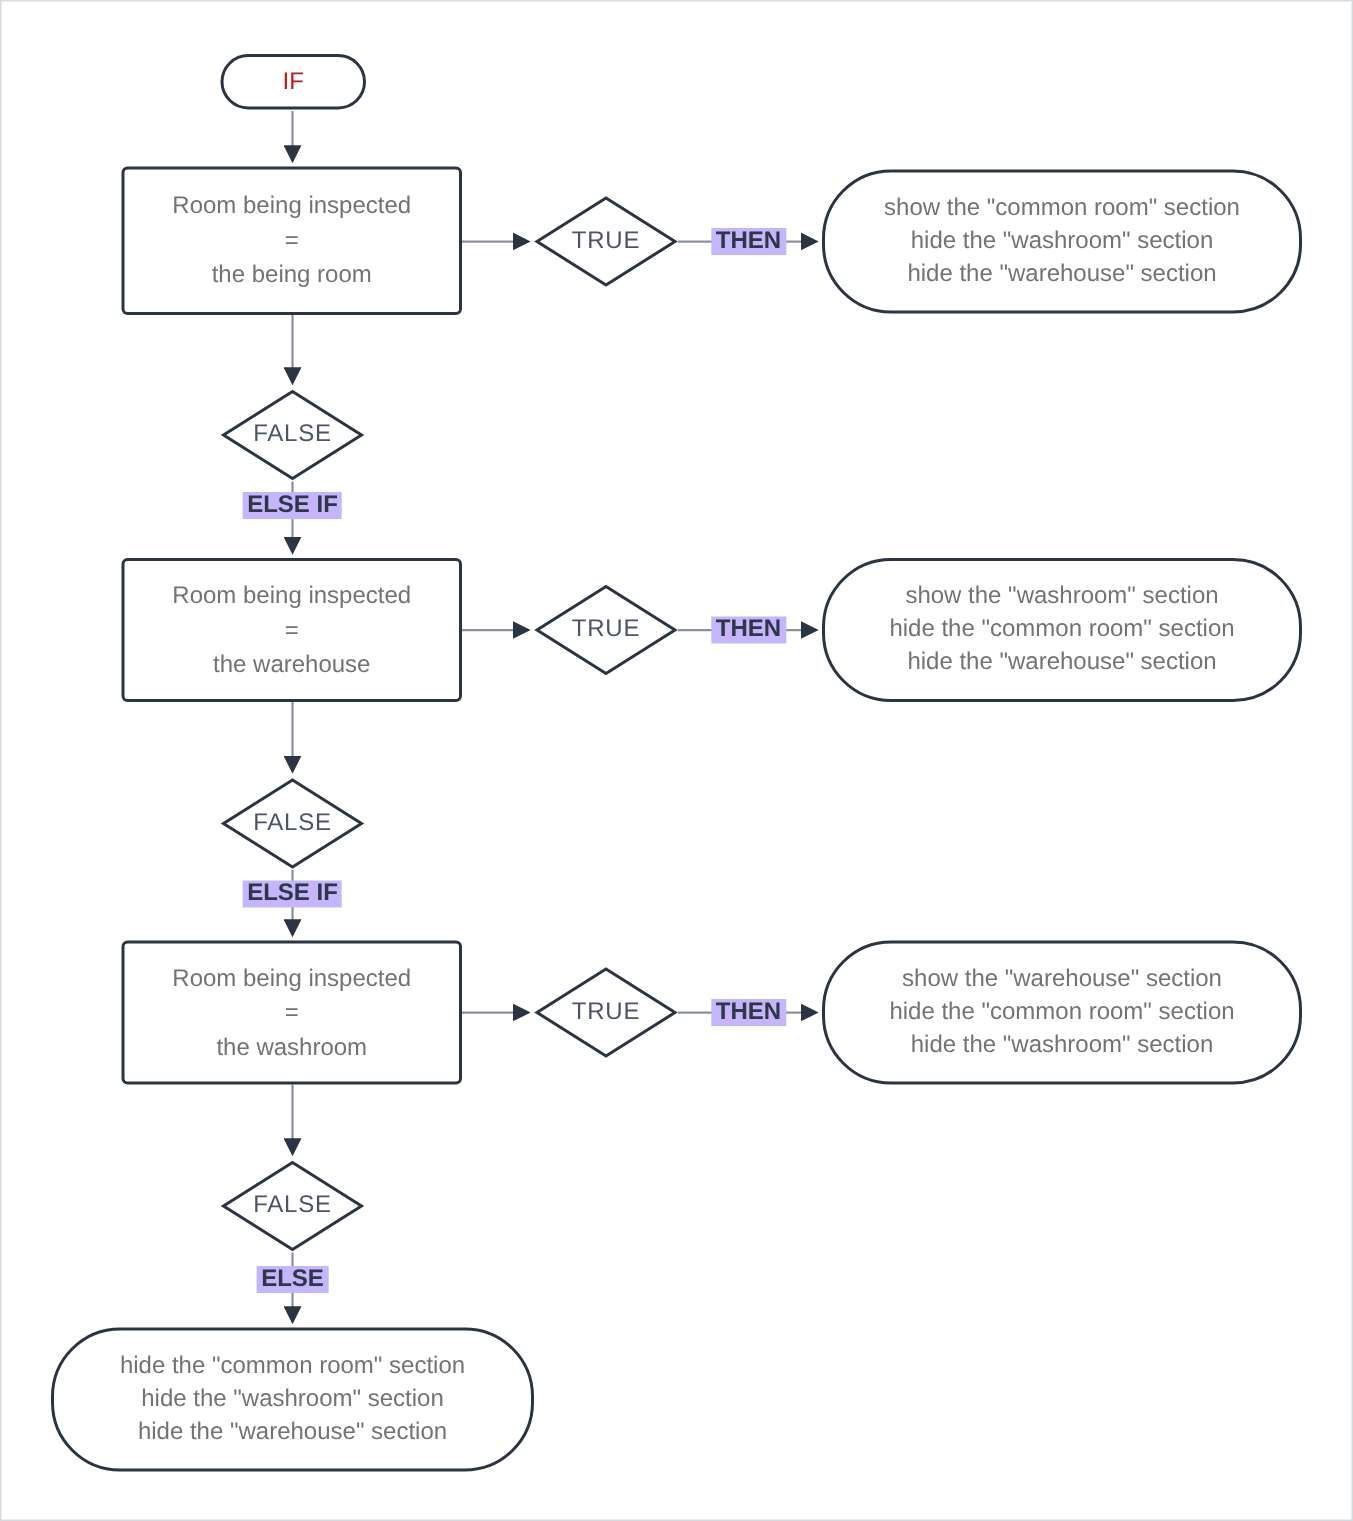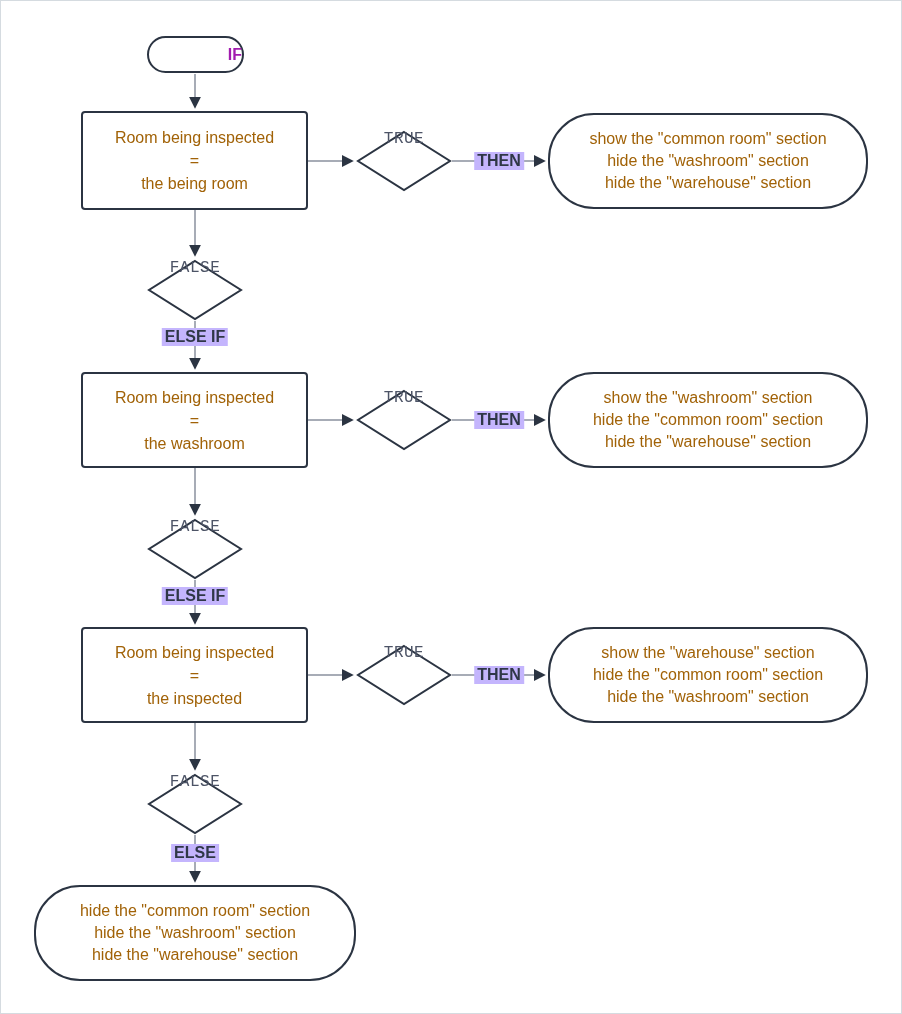--- a/index.html
+++ b/index.html
@@ -6,26 +6,26 @@
   #canvas{
     position:relative;width:902px;height:1014px;background:#fff;
     border:1px solid #d5dbe0;box-sizing:border-box;overflow:hidden;
     font-family:"Liberation Sans", sans-serif;
   }
   #wires{position:absolute;left:0;top:0;width:902px;height:1014px;}
   .wire{stroke:#8a919e;stroke-width:1.5;fill:none;}
   .node{
     position:absolute;box-sizing:border-box;background:#fff;
     display:flex;flex-direction:column;align-items:center;justify-content:center;
-    text-align:center;color:#a16207;font-size:16px;
+    text-align:center;color:#737373;font-size:16px;
   }
-  .pill{border:2px solid #2b3442;border-radius:19px;font-weight:bold;color:#a21caf;align-items:flex-end;}
+  .pill{border:2px solid #2b3442;border-radius:19px;font-weight:normal;color:#b91c1c;}
   .rect{border:2px solid #2b3442;border-radius:4px;line-height:23px;}
   .terminator{border:2px solid #2b3442;border-radius:46px;line-height:22px;}
-  .diamond{position:absolute;display:flex;align-items:flex-start;justify-content:center;font-family:Liberation Mono, monospace;}
+  .diamond{position:absolute;display:flex;align-items:center;justify-content:center;}
   .diamond svg{position:absolute;left:0;top:0;}
   .diamond .dlabel{position:relative;font-size:16px;color:#4d5466;letter-spacing:0.5px;}
   .conn-label{
     position:absolute;transform:translate(-50%,-50%);
     background:#c4b5fd;padding:0 3px;font-weight:bold;font-size:16px;color:#2f3747;
     white-space:nowrap;
   }
 </style>
 </head>
 <body>
@@ -83,21 +83,21 @@
       <polygon points="48,2 94,31 48,60 2,31" fill="#ffffff" stroke="#2b3442" stroke-width="2"></polygon>
     </svg>
     <span class="dlabel">FALSE</span>
   </div>
 
   <div class="conn-label" style="left:194px;top:336px;">ELSE IF</div>
 
   <div class="node rect" style="left:80px;top:371px;width:227px;height:96px;">
     <div>Room being inspected</div>
     <div>=</div>
-    <div>the washroom</div>
+    <div>the warehouse</div>
   </div>
 
   <div class="diamond" style="left:355px;top:388px;width:96px;height:62px;">
     <svg width="96" height="62">
       <polygon points="48,2 94,31 48,60 2,31" fill="#ffffff" stroke="#2b3442" stroke-width="2"></polygon>
     </svg>
     <span class="dlabel">TRUE</span>
   </div>
 
   <div class="conn-label" style="left:498px;top:419px;">THEN</div>
@@ -113,21 +113,21 @@
       <polygon points="48,2 94,31 48,60 2,31" fill="#ffffff" stroke="#2b3442" stroke-width="2"></polygon>
     </svg>
     <span class="dlabel">FALSE</span>
   </div>
 
   <div class="conn-label" style="left:194px;top:595px;">ELSE IF</div>
 
   <div class="node rect" style="left:80px;top:626px;width:227px;height:96px;">
     <div>Room being inspected</div>
     <div>=</div>
-    <div>the inspected</div>
+    <div>the washroom</div>
   </div>
 
   <div class="diamond" style="left:355px;top:643px;width:96px;height:62px;">
     <svg width="96" height="62">
       <polygon points="48,2 94,31 48,60 2,31" fill="#ffffff" stroke="#2b3442" stroke-width="2"></polygon>
     </svg>
     <span class="dlabel">TRUE</span>
   </div>
 
   <div class="conn-label" style="left:498px;top:674px;">THEN</div>

